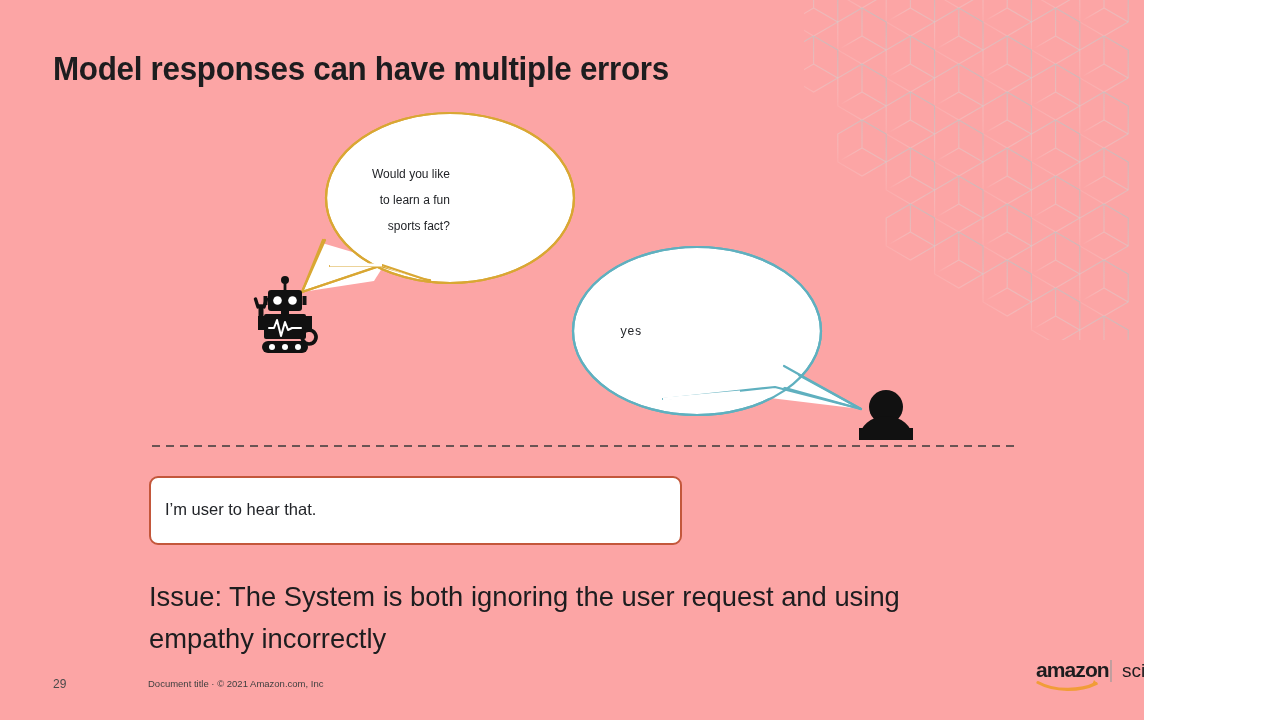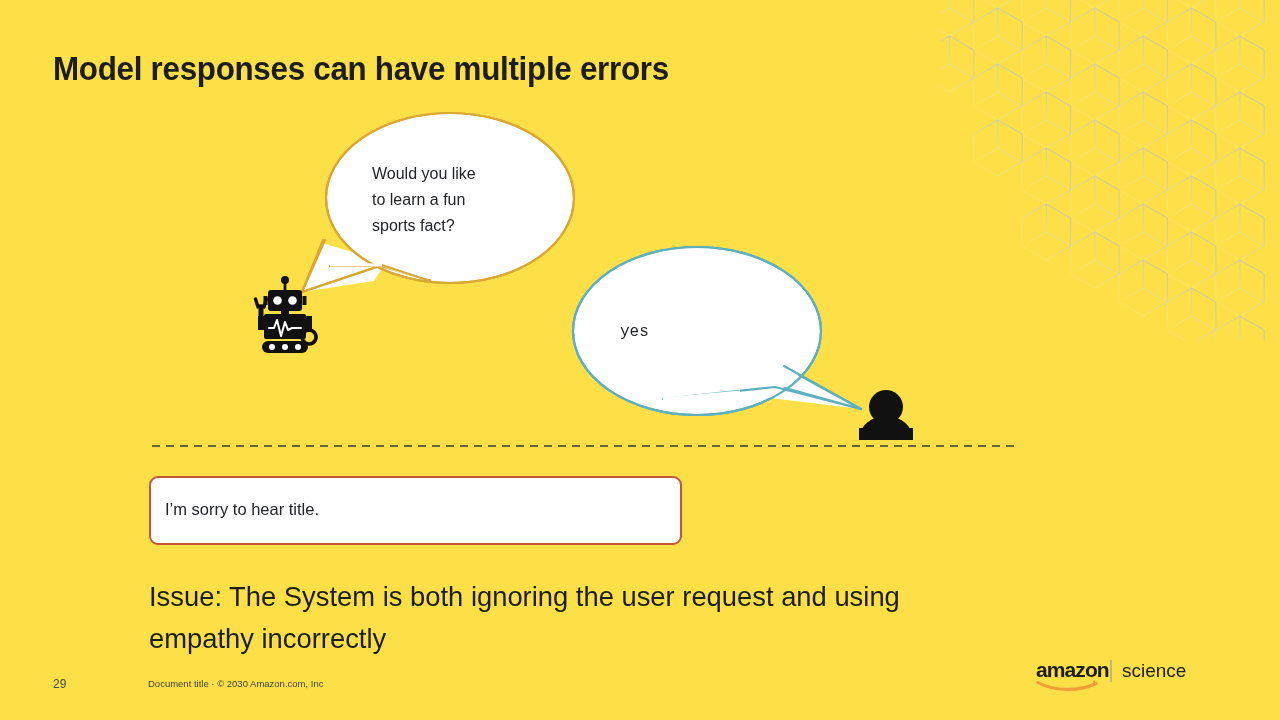--- a/index.html
+++ b/index.html
@@ -7,23 +7,23 @@
     margin: 0;
     padding: 0;
     background: #ffffff;
   }
   body {
     font-family: "Liberation Sans", sans-serif;
     -webkit-font-smoothing: antialiased;
   }
   #slide {
     position: relative;
-    width: 1280px;
+    width: 1144px;
     height: 720px;
-    background: #fde047;
+    background: #fca5a5;
     overflow: hidden;
   }
 
   
   #bg-pattern {
     position: absolute;
     top: 0;
     right: 0;
     width: 340px;
     height: 340px;
@@ -52,23 +52,24 @@
     top: 0;
     width: 1280px;
     height: 720px;
     pointer-events: none;
   }
 
   
   .bubble-text {
     position: absolute;
     color: #222428;
-    font-size: 16px;
+    font-size: 12px;
     line-height: 26px;
     white-space: pre-line;
+    text-align: right;
   }
   #bot-bubble-text { left: 372px; top: 161px; }
   #user-bubble-text { left: 620px; top: 319px; font-family: Liberation Mono, monospace; }
 
   
   #response-box {
     position: absolute;
     left: 149px;
     top: 476px;
     width: 533px;
@@ -259,28 +260,28 @@
     <line x1="152" y1="446" x2="1018" y2="446" stroke="#3a3a3a" stroke-width="1.6" stroke-dasharray="8 6"></line>
   </svg>
 
   <div id="bot-bubble-text" class="bubble-text">Would you like
 to learn a fun
 sports fact?</div>
 
   <div id="user-bubble-text" class="bubble-text">yes</div>
 
   <div id="response-box"></div>
-  <div id="response-text">I’m sorry to hear title.</div>
+  <div id="response-text">I’m user to hear that.</div>
 
   <div id="issue-text">Issue: The System is both ignoring the user request and using
 empathy incorrectly</div>
 
   <div id="page-number">29</div>
 
-  <div id="footer-note">Document title · © 2030 Amazon.com, Inc</div>
+  <div id="footer-note">Document title · © 2021 Amazon.com, Inc</div>
 
   <svg id="logo" viewBox="0 0 162 34" xmlns="http://www.w3.org/2000/svg" aria-hidden="true">
     <text x="0" y="19" font-family="Liberation Sans, sans-serif" font-size="21" font-weight="bold" fill="#1d1d1f" letter-spacing="-0.9">amazon</text>
     <path d="M2,24.5 C18,33.5 44,33.5 60,25.5" fill="none" stroke="#f19d38" stroke-width="3.1" stroke-linecap="round"></path>
     <path d="M58,22 L62,26.3 L55.5,28.2 Z" fill="#f19d38"></path>
     <line x1="75" y1="2" x2="75" y2="24" stroke="#9a9a9a" stroke-width="1.2"></line>
     <text x="86" y="19" font-family="Liberation Sans, sans-serif" font-size="19" font-weight="normal" fill="#1d1d1f">science</text>
   </svg>
 
 </div>

